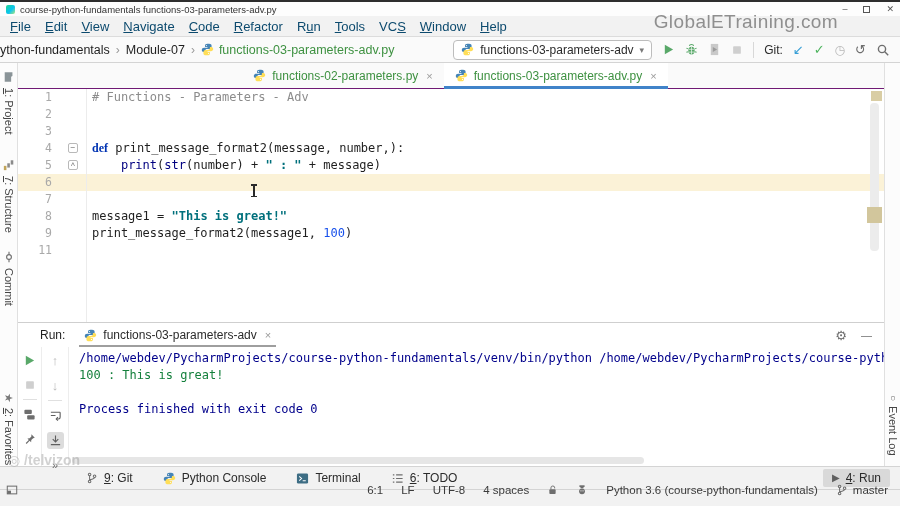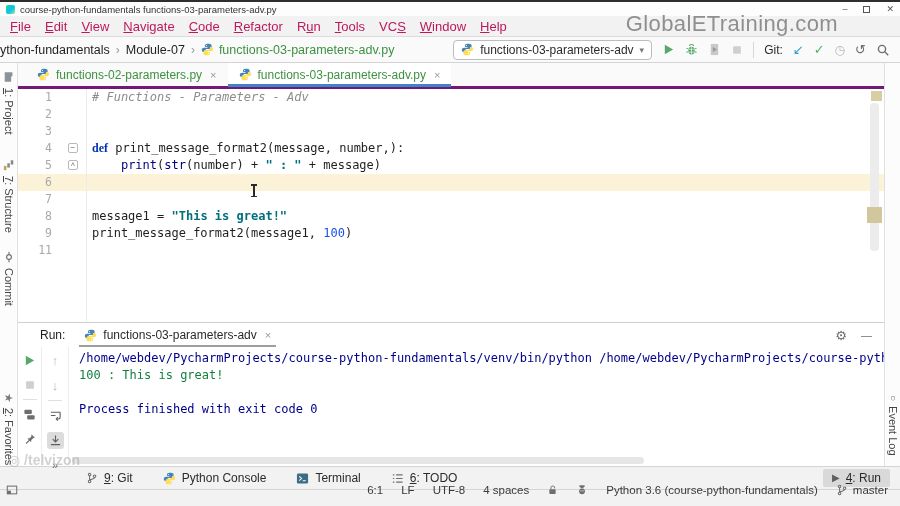--- a/index.html
+++ b/index.html
@@ -15,23 +15,23 @@
     display:flex; align-items:center; gap:5px; padding:0 6px; font-size:9.5px; color:#333; }
   .pclogo { width:9px; height:9px; border-radius:2px;
     background:linear-gradient(135deg,#21d789 0%,#07c3f2 55%,#fcf84a 120%); }
   .win-controls { margin-left:auto; display:flex; align-items:center; gap:16px; color:#555; }
   .ctl { font-size:9px; line-height:1; }
   .ctl-max { width:7px; height:7px; border:1px solid #555; }
 
   
   .menubar { height:21px; background:#f2f2f2; border-bottom:1px solid #dcdcdc;
     display:flex; align-items:center; font-size:13px; padding-left:3px; }
-  .menu-item { padding:0 7px; color:#be185d; }
-
-  .wm-top { position:absolute; top:11px; right:62px; font-size:22px; color:#8f8f8f;
+  .menu-item { padding:0 7px; color:#0c4a6e; }
+
+  .wm-top { position:absolute; top:11px; right:62px; font-size:19px; color:#8f8f8f;
     letter-spacing:.4px; z-index:40; pointer-events:none; }
   .wm-bottom { position:absolute; left:8px; top:452px; font-size:14px; font-weight:bold;
     color:#9a9a9a; opacity:.45; z-index:40; pointer-events:none; }
 
   
   .navbar { height:26px; background:#fafafa; border-bottom:1px solid #d4d4d4;
     display:flex; align-items:center; font-size:12.5px; gap:4px; padding-right:10px; overflow:hidden; }
   .breadcrumbs { display:flex; align-items:center; gap:6px; white-space:nowrap; }
   .crumb.bold { font-weight:normal; }
   .crumb.green { color:var(--vcs-green); }
@@ -50,41 +50,41 @@
   .stripe { background:#fcfcfc; position:relative; }
   .stripe-left { width:18px; border-right:1px solid #e0e0e0; }
   .stripe-right { width:16px; border-left:1px solid #e0e0e0; }
   .vlabel { position:absolute; display:flex; align-items:center; gap:5px;
     transform-origin:0 0; transform:rotate(90deg); left:15px; white-space:nowrap;
     font-size:11px; color:#444; }
   .stripe-right .vlabel { left:14px; }
   .center { flex:1; min-width:0; display:flex; flex-direction:column; }
 
   
-  .tabs { height:26px; background:#fafafa; border-bottom:3px solid #701a75;
-    display:flex; align-items:stretch; padding-left:8px; font-size:12px; }
+  .tabs { height:26px; background:#fafafa; border-bottom:1px solid #701a75;
+    display:flex; align-items:stretch; padding-left:8px; font-size:12px;justify-content:center; }
   .tab { display:flex; align-items:center; gap:6px; padding:0 11px; position:relative;
     color:var(--vcs-green); }
   .tab.active { background:#fff; }
   .tab.active::after { content:""; position:absolute; left:0; right:0; bottom:-1px; height:3px;
     background:var(--accent); }
   .tab-close { color:#9a9a9a; font-size:11px; margin-left:2px; }
 
   
   .editor { height:233px; position:relative; background:#fff; overflow:hidden;
     font-family:"DejaVu Sans Mono","Liberation Mono",monospace; font-size:12px; }
   .line { display:flex; height:17px; line-height:17px; position:relative; }
   .line.current { background:var(--caret-line); }
   .gutter { flex:0 0 56px; display:flex; }
   .lnum { width:22px; margin-left:12px; text-align:right; color:#a9a9a9; font-size:11.5px; }
   .codetext { white-space:pre; padding-left:18px; }
   .gutterline { position:absolute; left:68px; top:0; bottom:0; width:1px; background:#ececec; }
   .fold { position:absolute; left:50px; top:3px; width:10px; height:10px; border:1px solid #b9b9b9;
     border-radius:2px; background:#fff; color:#7a7a7a; font-size:8px; line-height:8px; text-align:center; }
-  .tok-comment { color:var(--comment); font-style:italic; }
+  .tok-comment { color:var(--comment); }
   .tok-kw { color:var(--keyword); font-weight:bold;font-family:Liberation Serif, serif; }
   .tok-builtin { color:var(--builtin);text-align:right; }
   .tok-str { color:var(--string); font-weight:bold; }
   .tok-num { color:var(--number); }
   .tok-plain { color:#1f1f1f; }
   .ibeam { position:absolute; left:235px; top:96px; width:2px; height:11px; background:#2a2a2a; }
   .ibeam::before, .ibeam::after { content:""; position:absolute; left:-2px; width:6px; height:1.5px; background:#2a2a2a; }
   .ibeam::before { top:-1px; } .ibeam::after { bottom:-1px; }
   .stripe-mark1 { position:absolute; left:853px; top:2px; width:11px; height:10px; background:#d9cda4; }
   .stripe-mark2 { position:absolute; left:849px; top:118px; width:15px; height:16px; background:#d2c69c; }

